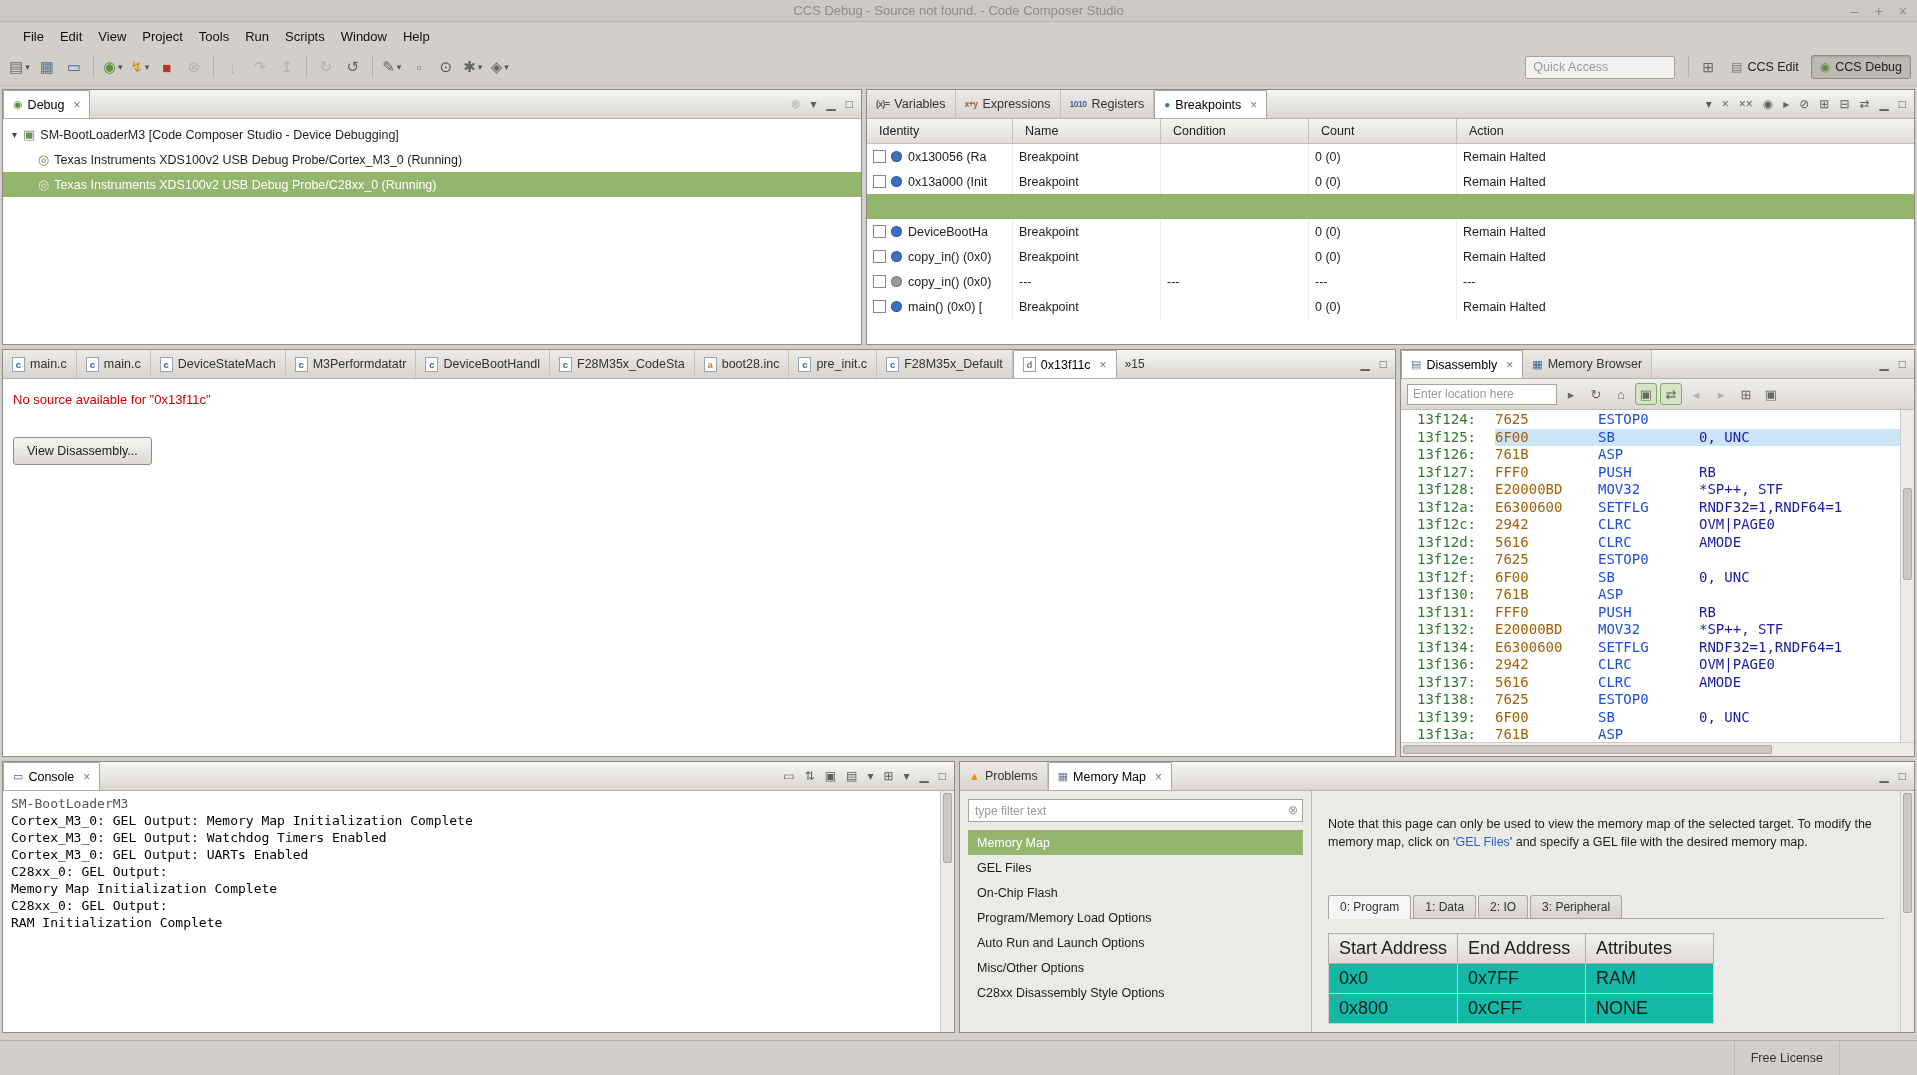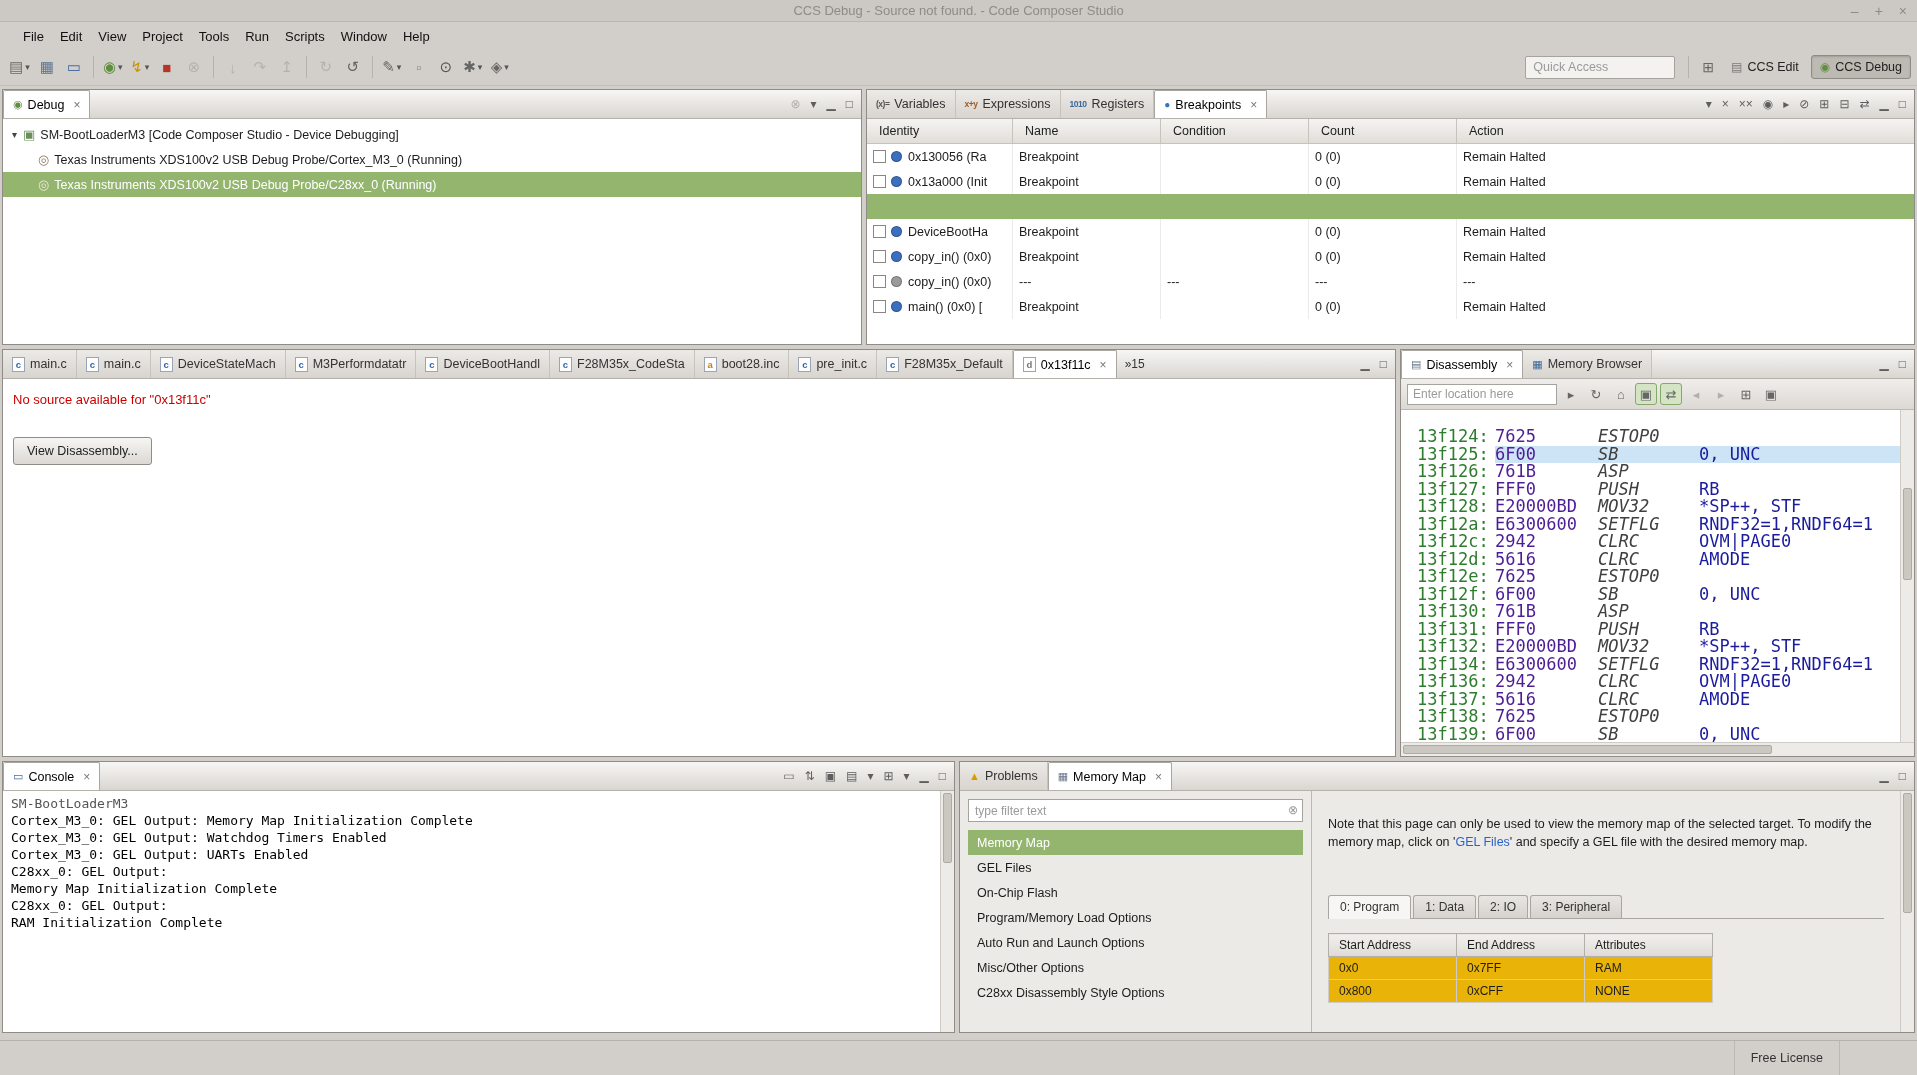--- a/index.html
+++ b/index.html
@@ -113,26 +113,26 @@
   
   #disasm-toolbar { height: 31px; flex: none; display: flex; align-items: center; gap: 3px;
     padding: 0 6px; background: linear-gradient(#f0eeec, #dcd9d4); border-bottom: 1px solid #bcb8b2; }
   #disasm-loc { width: 150px; height: 21px; border: 1px solid #a6a29d; background: #fff;
     font-size: 12px; padding: 0 5px; }
   .dbtn { width: 22px; height: 22px; display: flex; align-items: center; justify-content: center;
     border-radius: 3px; color: #666; font-size: 13px; flex: none; }
   .dbtn.pressed { background: #d4e4c4; border: 1px solid #86a86a; }
   .dbtn.disabled { opacity: .4; }
   #disasm-body { flex: 1; position: relative; overflow: hidden;
-    font-family: "DejaVu Sans Mono", monospace; font-size: 17px; line-height: 17.5px; padding-top: 18px; }
+    font-family: "DejaVu Sans Mono", monospace; font-size: 14px; line-height: 17.5px; padding-top: 1px; }
   #disasm-lines { margin-right: 14px; }
   .dline { display: flex; height: 17.5px; white-space: pre; }
   .dline .addr { color: #2d7d2d; width: 94px; padding-left: 16px; flex: none; }
-  .dline .code { color: #4c1d95; width: 103px; flex: none; }
-  .dline .mnem { color: #404040; width: 101px; flex: none; font-style: italic; }
+  .dline .code { color: #a16207; width: 103px; flex: none; }
+  .dline .mnem { color: #1d4ed8; width: 101px; flex: none; }
   .dline .ops  { color: #1b1b9e; flex: 1; }
   .dline.hl .code, .dline.hl .mnem, .dline.hl .ops { background: #cde4f6; }
   #disasm-hscroll { height: 14px; flex: none; position: relative;
     background: #edebe8; border-top: 1px solid #cfccc7; }
   #disasm-hscroll .thumb { position: absolute; left: 2px; top: 2px; bottom: 2px; width: 72%;
     background: #cbc7c1; border: 1px solid #aeaaa4; border-radius: 2px; }
   .vscroll { position: absolute; top: 0; right: 0; bottom: 0; width: 14px;
     background: #edebe8; border-left: 1px solid #cfccc7; }
   .vscroll .thumb { position: absolute; left: 2px; right: 2px;
     background: #cbc7c1; border: 1px solid #aeaaa4; border-radius: 2px; }
@@ -159,21 +159,21 @@
   #memmap-help { width: 15px; height: 15px; border: 1px solid #8a8a8a; border-radius: 50%;
     font-size: 10px; color: #666; display: flex; align-items: center; justify-content: center; }
   #memmap-note { margin-top: 11px; font-size: 12.5px; line-height: 1.45; max-width: 560px; color: #1c1c1c; }
   .link { color: #2a62c9; }
   #seg-tabs { display: flex; margin-top: 44px; border-bottom: 1px solid #a9a5a0; max-width: 560px; }
   .seg-tab { padding: 4px 11px; font-size: 12px; color: #333; margin-right: 2px;
     border: 1px solid #a9a5a0; border-bottom: none; border-radius: 3px 3px 0 0;
     background: linear-gradient(#e8e6e2, #d6d3ce); }
   .seg-tab.active { background: #f7f6f4; margin-bottom: -1px; padding-bottom: 5px; }
   #mm-table-wrap { margin-top: 14px; }
-  .mm-table { border-collapse: collapse; font-size: 12px; background: #eab308; }
+  .mm-table { border-collapse: collapse; font-size: 18px; background: #14b8a6; }
   .mm-table th { font-weight: normal; padding: 4px 10px; min-width: 128px; text-align: left;
     background: linear-gradient(#f2f0ed, #deDBd6); border: 1px solid #b2aea8; }
   .mm-table td { padding: 4px 10px; border: 1px solid #cfccc7; }
 
   
   #statusbar { position: absolute; left: 0; right: 0; top: 1040px; height: 35px;
     border-top: 1px solid #b5b1ab; display: flex; align-items: center; }
   #statusbar .right { margin-left: auto; display: flex; align-items: flex-start; height: 100%; }
   #free-license { padding: 0 16px; border-left: 1px solid #bcb8b2; height: 100%;
     display: flex; align-items: center; font-size: 12.5px; color: #333; }

